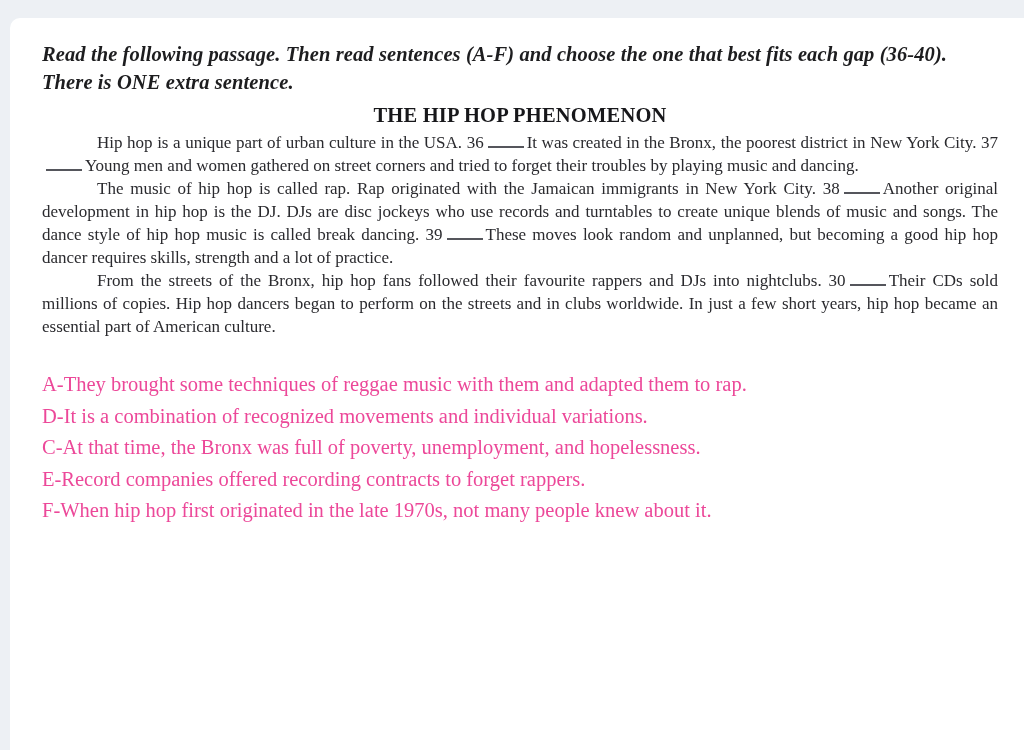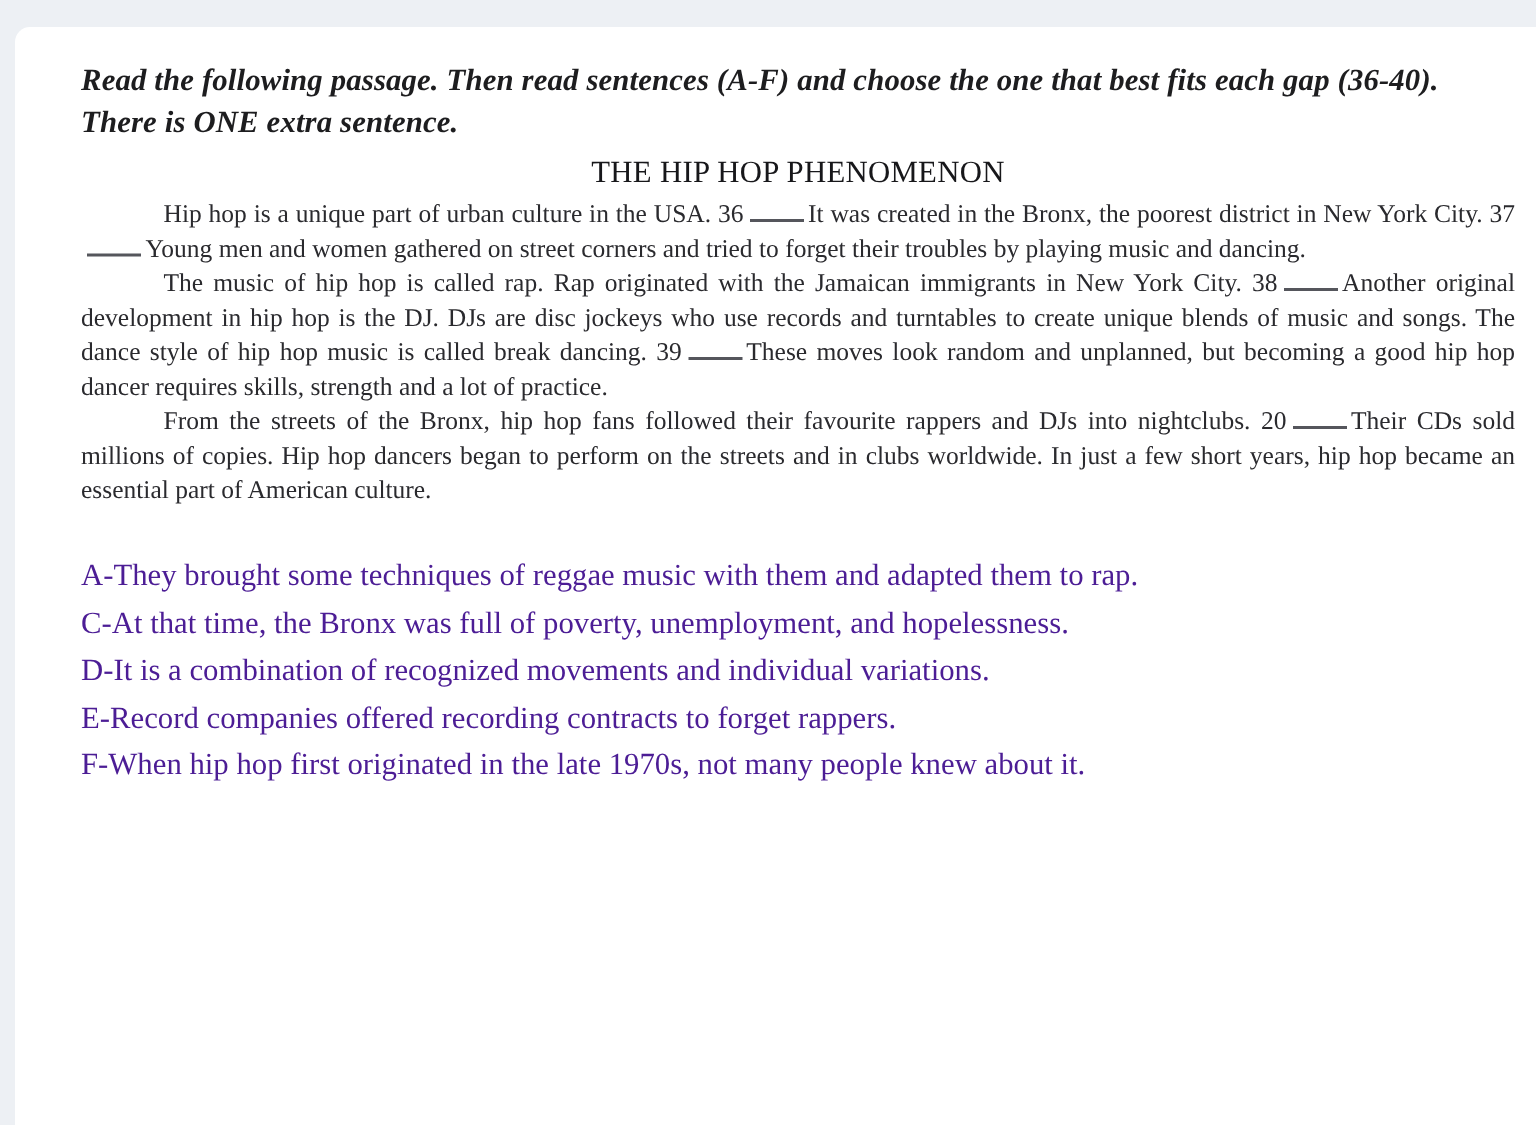--- a/index.html
+++ b/index.html
@@ -24,36 +24,36 @@
     left: 10px;
     top: 18px;
     width: 1014px;
     height: 732px;
     background: #ffffff;
     border-top-left-radius: 10px;
     box-sizing: border-box;
   }
   #content {
     position: absolute;
-    left: 44px;
+    left: 32px;
     top: 22px;
     width: 956px;
   }
   .instructions {
     font-weight: bold;
     font-style: italic;
     font-size: 20.5px;
     line-height: 28px;
     color: #1d1d1f;
     text-align: left;
     margin: 0 0 2px 0;
     letter-spacing: 0.1px;
   }
   .doc-title {
-    font-weight: normal;
+    font-weight: bold;
     font-size: 20.5px;
     line-height: 30px;
     color: #17171a;
     text-align: center;
     margin: 4px 0 1px 0;
     letter-spacing: 0.2px;
   }
   .passage-para {
     font-size: 17px;
     line-height: 23px;
@@ -72,21 +72,21 @@
     margin: 0 3px 0 4px;
     vertical-align: baseline;
     height: 0.82em;
   }
   .options {
     margin-top: 31px;
   }
   .option-line {
     font-size: 20.5px;
     line-height: 31.5px;
-    color: #4c1d95;
+    color: #ec4899;
     text-align: left;
     white-space: nowrap;
     margin: 0;
   }
 </style>
 </head>
 <body>
 
 <div id="page">
   <div id="paper">
@@ -99,27 +99,27 @@
       <div>
         <p class="passage-para">
           <span>Hip hop is a unique part of urban culture in the USA. 36</span><span class="blank"></span><span>It was created in the Bronx, the poorest district in New York City. 37</span><span class="blank"></span><span>Young men and women gathered on street corners and tried to forget their troubles by playing music and dancing.</span>
         </p>
 
         <p class="passage-para">
           <span>The music of hip hop is called rap. Rap originated with the Jamaican immigrants in New York City. 38</span><span class="blank"></span><span>Another original development in hip hop is the DJ. DJs are disc jockeys who use records and turntables to create unique blends of music and songs. The dance style of hip hop music is called break dancing. 39</span><span class="blank"></span><span>These moves look random and unplanned, but becoming a good hip hop dancer requires skills, strength and a lot of practice.</span>
         </p>
 
         <p class="passage-para">
-          <span>From the streets of the Bronx, hip hop fans followed their favourite rappers and DJs into nightclubs. 20</span><span class="blank"></span><span>Their CDs sold millions of copies. Hip hop dancers began to perform on the streets and in clubs worldwide. In just a few short years, hip hop became an essential part of American culture.</span>
+          <span>From the streets of the Bronx, hip hop fans followed their favourite rappers and DJs into nightclubs. 30</span><span class="blank"></span><span>Their CDs sold millions of copies. Hip hop dancers began to perform on the streets and in clubs worldwide. In just a few short years, hip hop became an essential part of American culture.</span>
         </p>
       </div>
 
       <div class="options">
         <p class="option-line">A-They brought some techniques of reggae music with them and adapted them to rap.</p>
+        <p class="option-line">D-It is a combination of recognized movements and individual variations.</p>
         <p class="option-line">C-At that time, the Bronx was full of poverty, unemployment, and hopelessness.</p>
-        <p class="option-line">D-It is a combination of recognized movements and individual variations.</p>
         <p class="option-line">E-Record companies offered recording contracts to forget rappers.</p>
         <p class="option-line">F-When hip hop first originated in the late 1970s, not many people knew about it.</p>
       </div>
 
     </div>
   </div>
 </div>
 
 </body></html>

